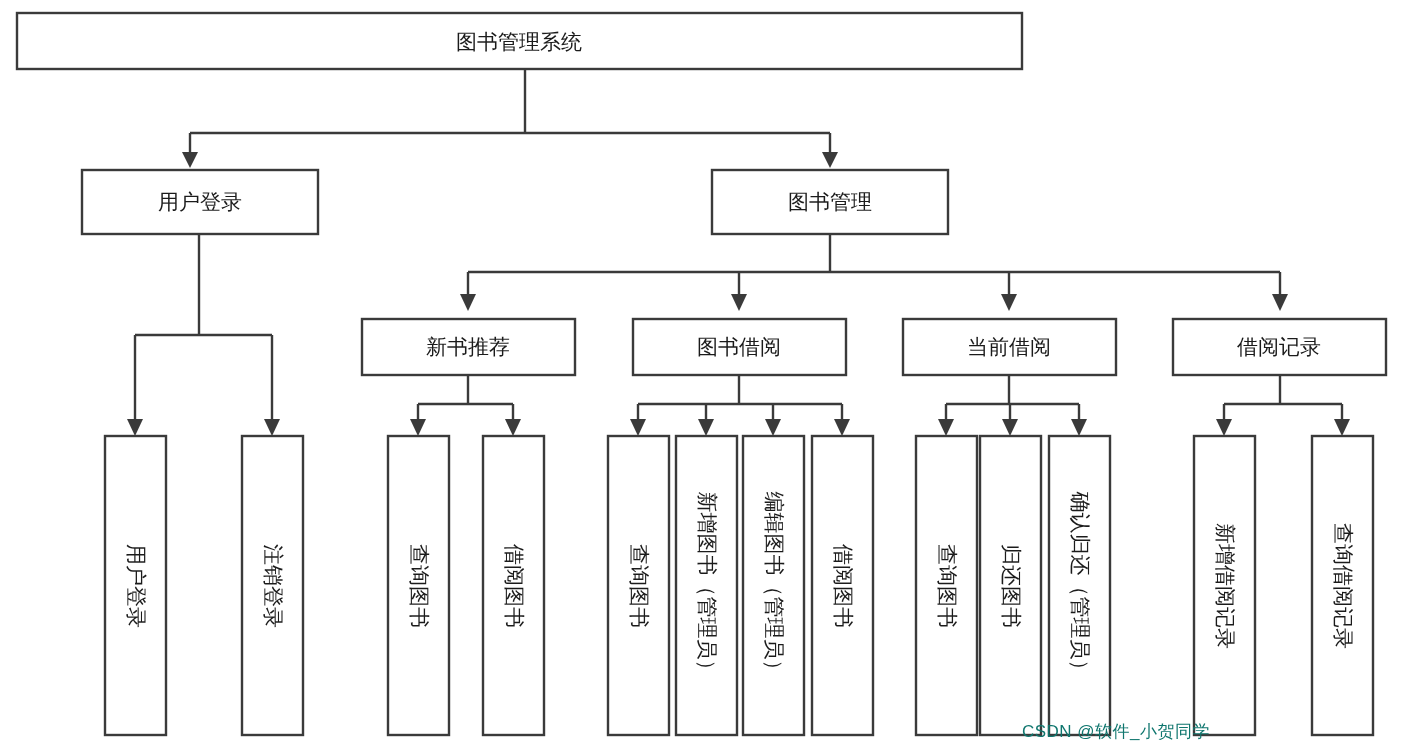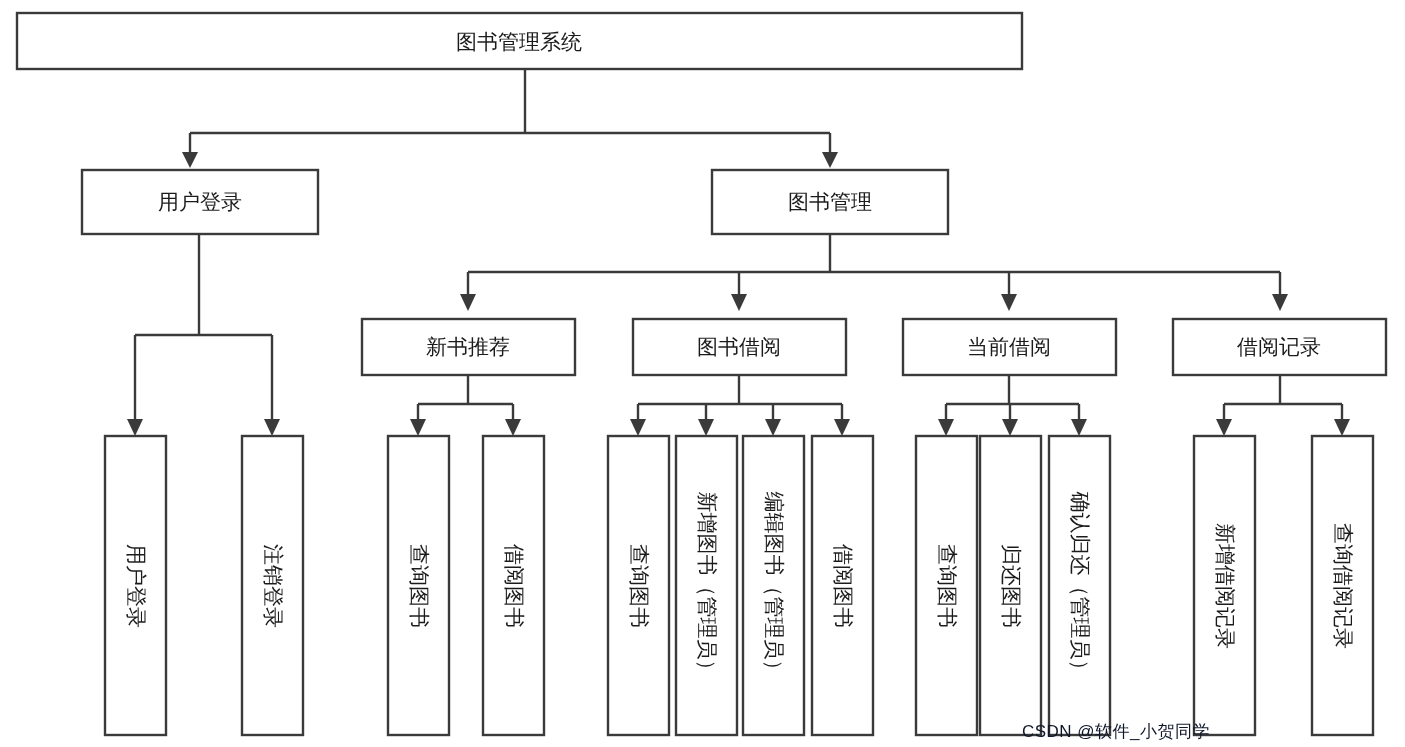--- a/index.html
+++ b/index.html
@@ -57,21 +57,21 @@
     font-size: 21px;
     text-anchor: middle;
     dominant-baseline: middle;
   }
   .watermark-text {
     position: absolute;
     right: 8px;
     bottom: 4px;
     font-family: "Liberation Sans", "DejaVu Sans", sans-serif;
     font-size: 17px;
-    color: #0f172a;
+    color: #0f766e;
     white-space: nowrap;
     letter-spacing: 0.5px;
     pointer-events: none;
   }
 </style>
 </head>
 <body>
 
 <div id="diagram-root">
 

